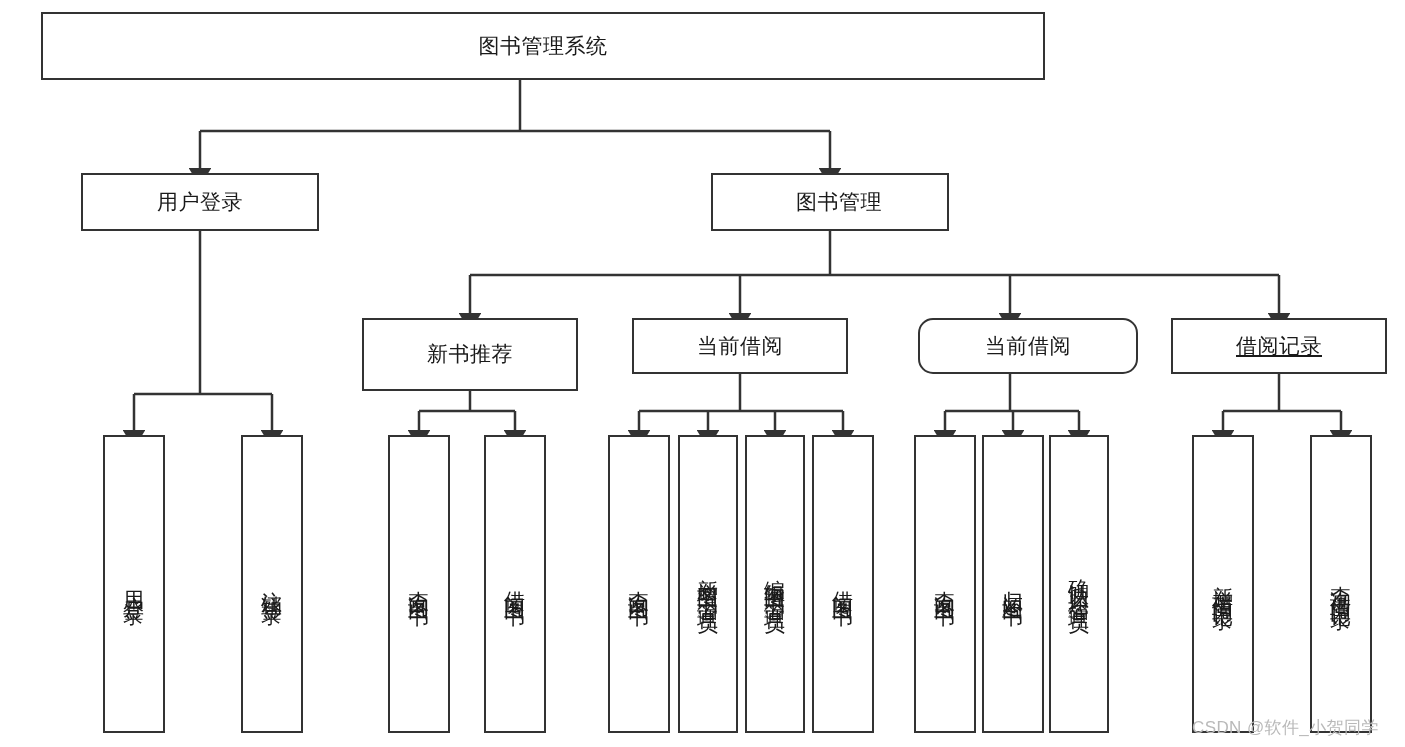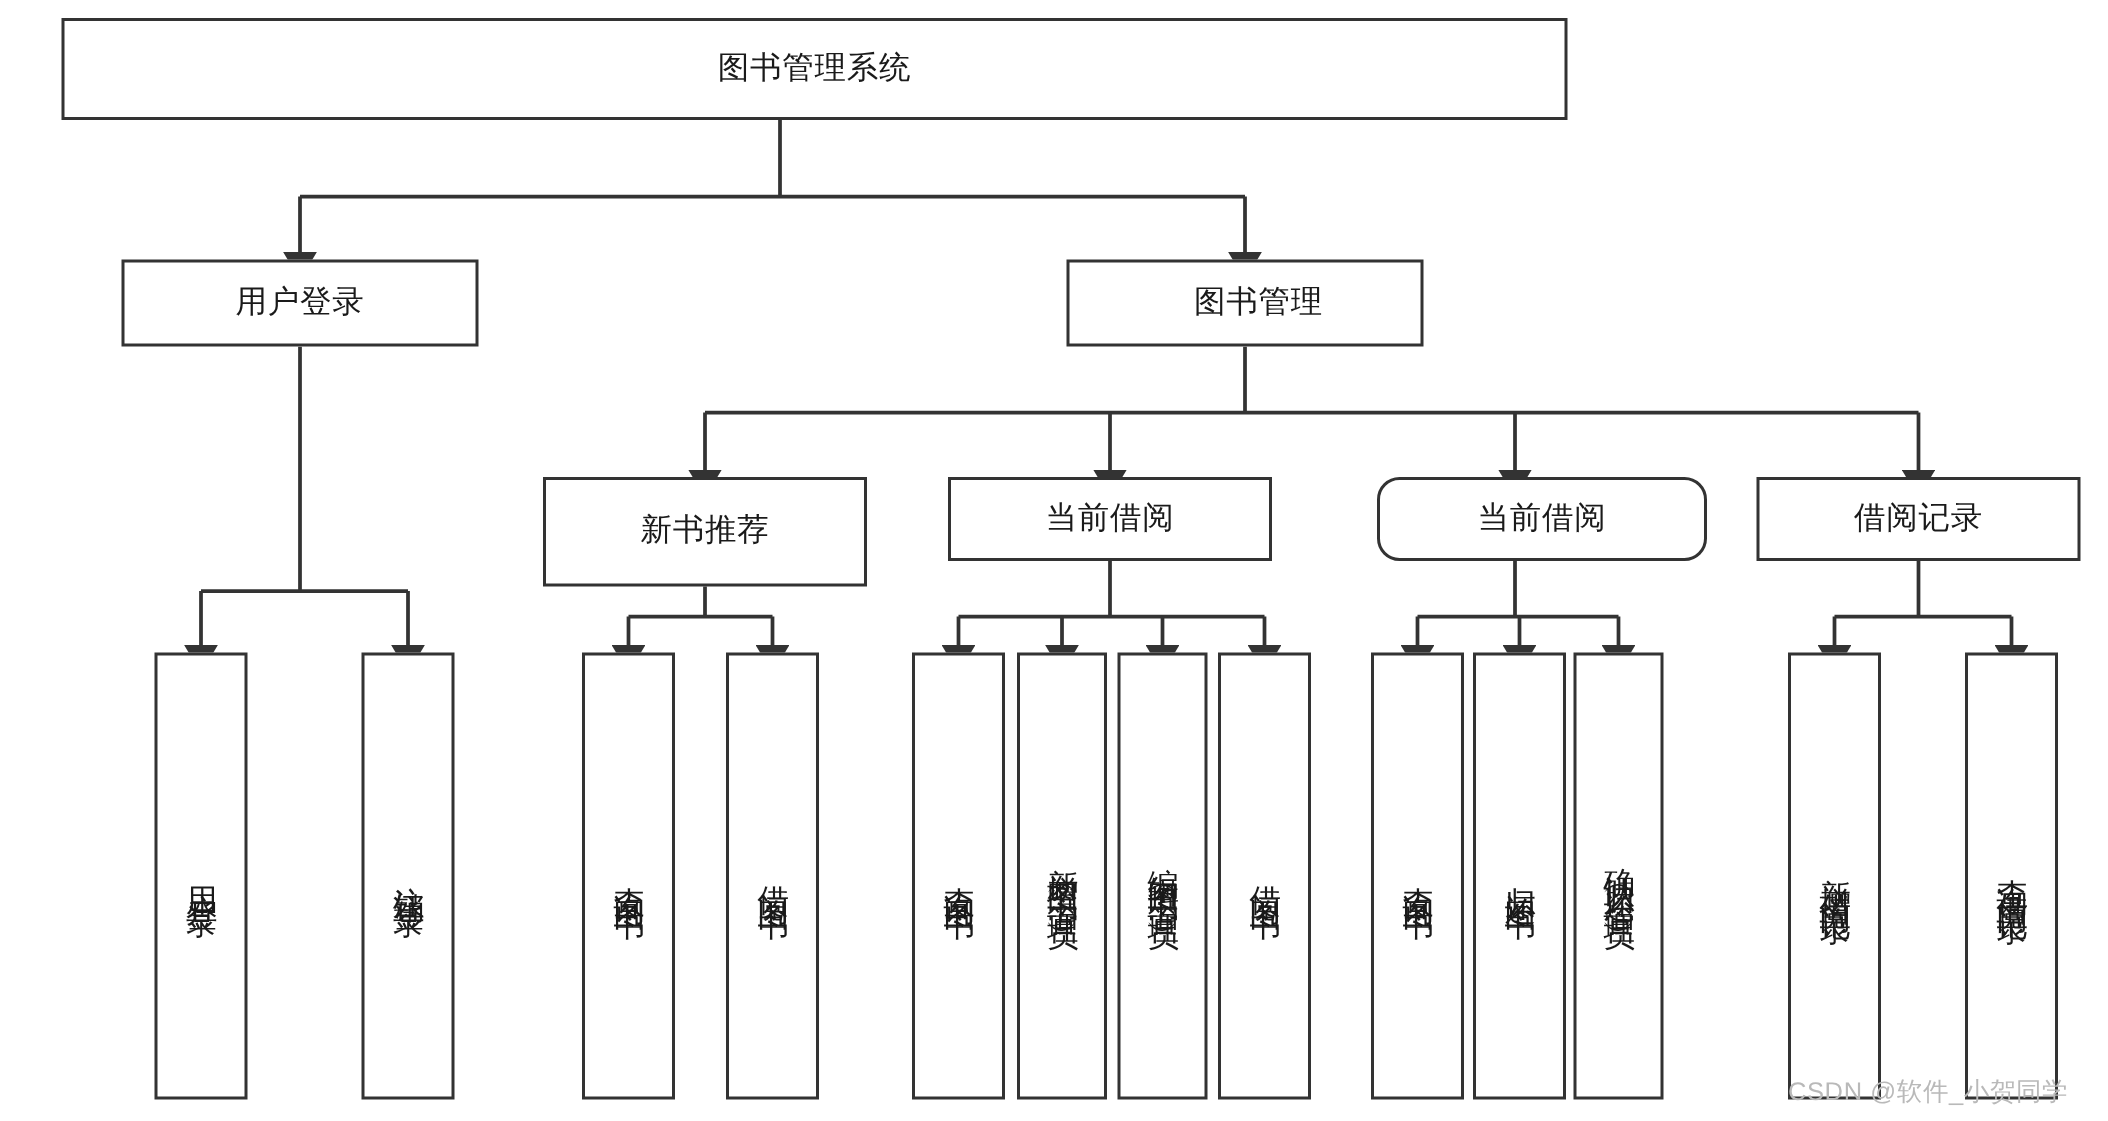--- a/index.html
+++ b/index.html
@@ -130,21 +130,21 @@
       </div>
       <div class="node horiz" style="left: 362px; top: 318px; width: 216px; height: 73px; align-items: center;">
         <span class="label">新书推荐</span>
       </div>
       <div class="node horiz" style="left: 632px; top: 318px; width: 216px; height: 56px;">
         <span class="label">当前借阅</span>
       </div>
       <div class="node horiz" style="left: 918px; top: 318px; width: 220px; height: 56px; border-radius: 15px;">
         <span class="label">当前借阅</span>
       </div>
-      <div class="node horiz" style="left: 1171px; top: 318px; width: 216px; height: 56px;">
+      <div class="node horiz" style="left: 1171px; top: 318px; width: 216px; height: 56px; text-decoration: underline;">
         <span class="label">借阅记录</span>
       </div>
       <div class="node vert" style="left: 103px; top: 435px; width: 62px; height: 298px;">
         <span class="label">用户登录</span>
       </div>
       <div class="node vert" style="left: 241px; top: 435px; width: 62px; height: 298px;">
         <span class="label">注销登录</span>
       </div>
       <div class="node vert" style="left: 388px; top: 435px; width: 62px; height: 298px;">
         <span class="label">查询图书</span>

